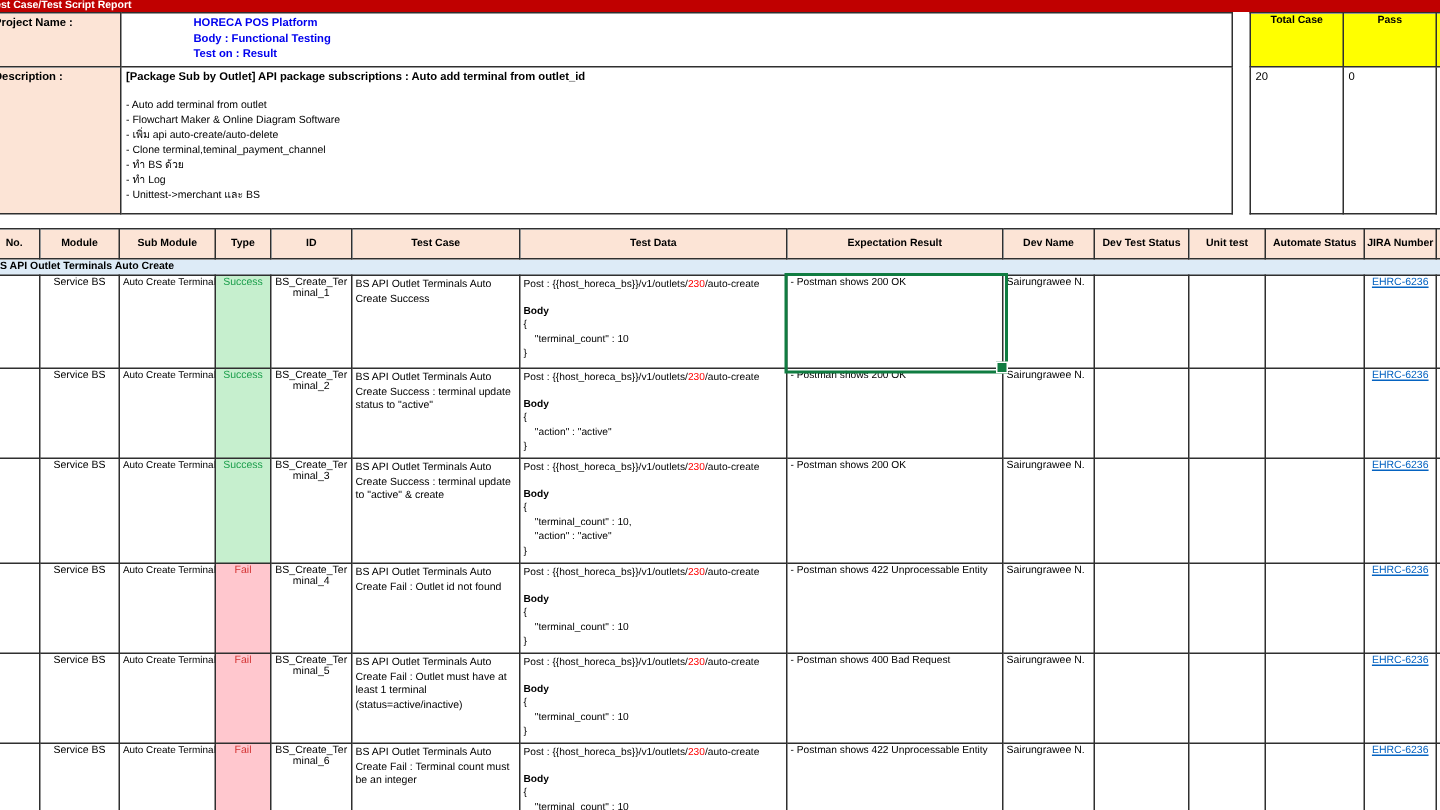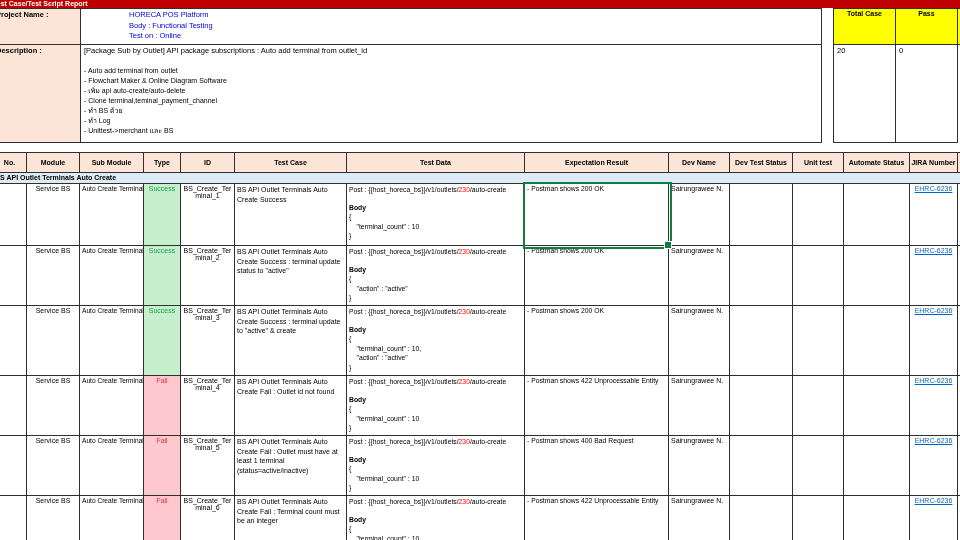--- a/index.html
+++ b/index.html
@@ -12,23 +12,23 @@
 
   table{border-collapse:collapse;table-layout:fixed;}
   td,th{box-sizing:border-box;overflow:hidden;}
 
   
   #meta{position:absolute;left:0;top:8px;width:975px;}
   #meta td{border:1px solid #2f2f2f;vertical-align:top;padding:1px 3px;}
   #meta td.nob{border:none;}
   .tan{background:#FCE4D6;font-weight:bold;font-size:7.5px;}
   .yellow{background:#FFFF00;font-weight:bold;font-size:7px;text-align:center;padding-top:3px;}
-  .bluetxt{color:#0000EE;font-weight:normal;font-size:7.5px;line-height:10.5px;white-space:nowrap;padding-left:45px;}
+  .bluetxt{color:#0000EE;font-weight:bold;font-size:7.5px;line-height:10.5px;white-space:nowrap;padding-left:45px;}
   .num{font-size:7.5px;text-align:left;}
-  .desc-title{font-weight:normal;font-size:7.5px;line-height:10px;margin-bottom:10px;white-space:nowrap;}
+  .desc-title{font-weight:bold;font-size:7.5px;line-height:10px;margin-bottom:10px;white-space:nowrap;}
   .desc-line{font-size:7px;line-height:10px;white-space:nowrap;}
 
   
   #main{position:absolute;left:0;top:152px;width:975px;font-size:7px;}
   #main td,#main th{border:1px solid #2f2f2f;vertical-align:top;padding:1px 2px;}
   #main th{background:#FCE4D6;font-size:7px;font-weight:bold;text-align:center;vertical-align:middle;padding:0 1px;}
   #main tr.section td{background:#DDEBF7;font-weight:bold;font-size:7px;line-height:10px;vertical-align:middle;padding:0 2px;white-space:nowrap;}
   .c-no{padding-left:10px;}
   .c-mod{text-align:center;}
   .c-sub{font-size:6.6px;white-space:nowrap;}
@@ -71,21 +71,21 @@
           <col style="width:62px">
           <col style="width:62px">
           <col style="width:10px">
         </colgroup>
       <tbody>
           <tr style="height:36px">
         <td class="tan">Project Name :</td>
         <td>
           <div class="bluetxt">HORECA POS Platform</div>
           <div class="bluetxt">Body : Functional Testing</div>
-          <div class="bluetxt">Test on : Online</div>
+          <div class="bluetxt">Test on : Result</div>
         </td>
         <td class="nob"></td>
         <td class="yellow">Total Case</td>
         <td class="yellow">Pass</td>
         <td class="ysliver"></td>
       </tr>
       <tr style="height:98px">
         <td class="tan">Description :</td>
         <td>
           <div class="desc-title">[Package Sub by Outlet] API package subscriptions : Auto add terminal from outlet_id</div>

